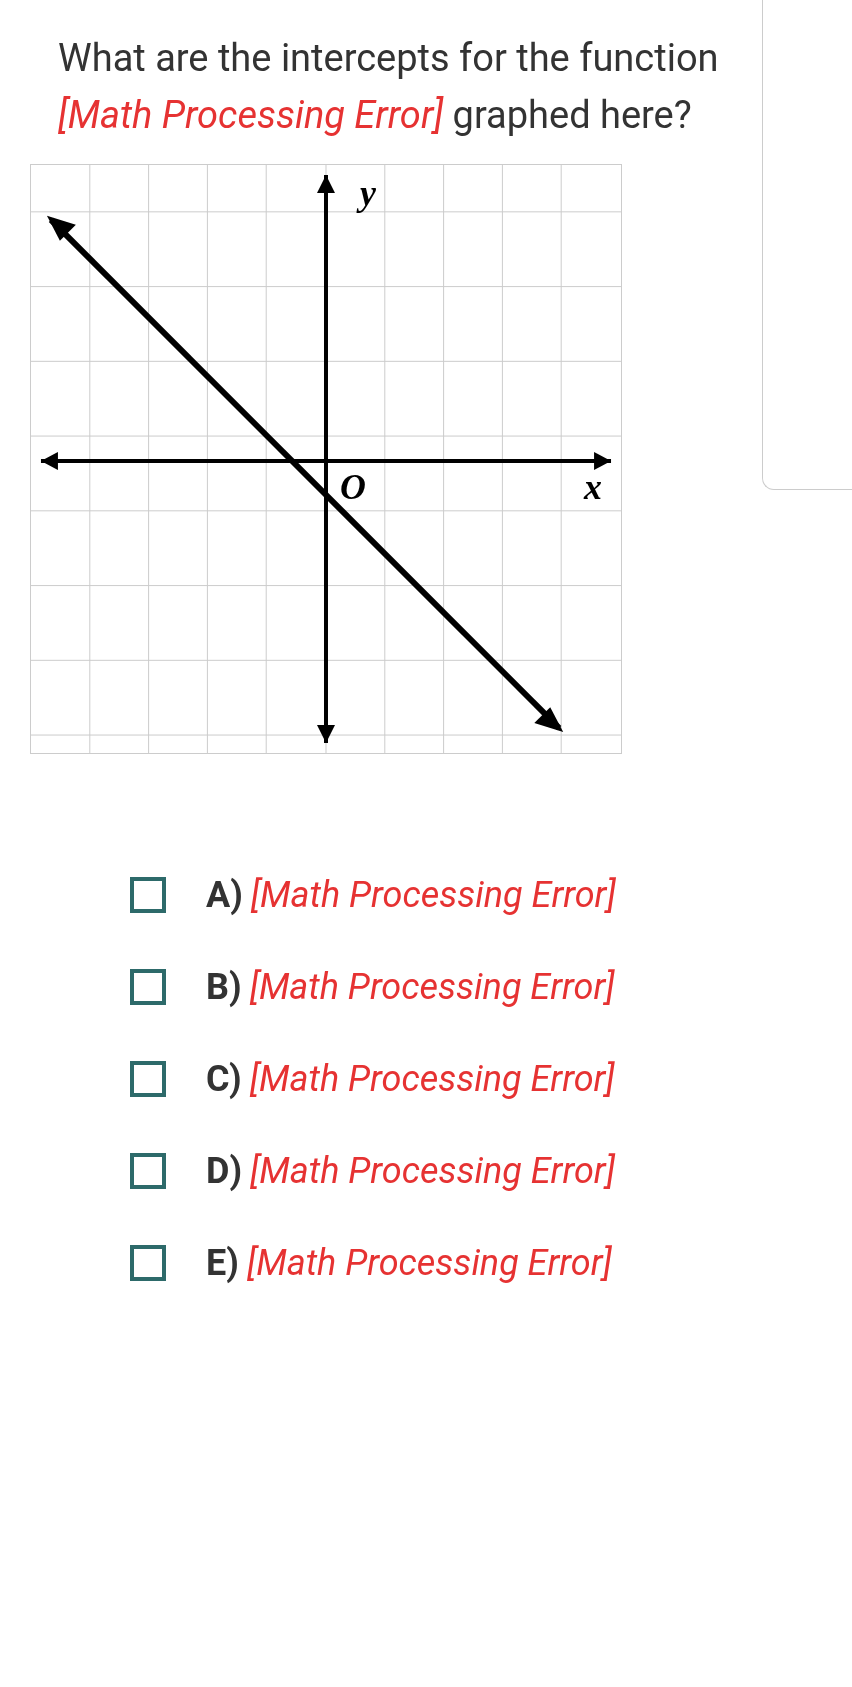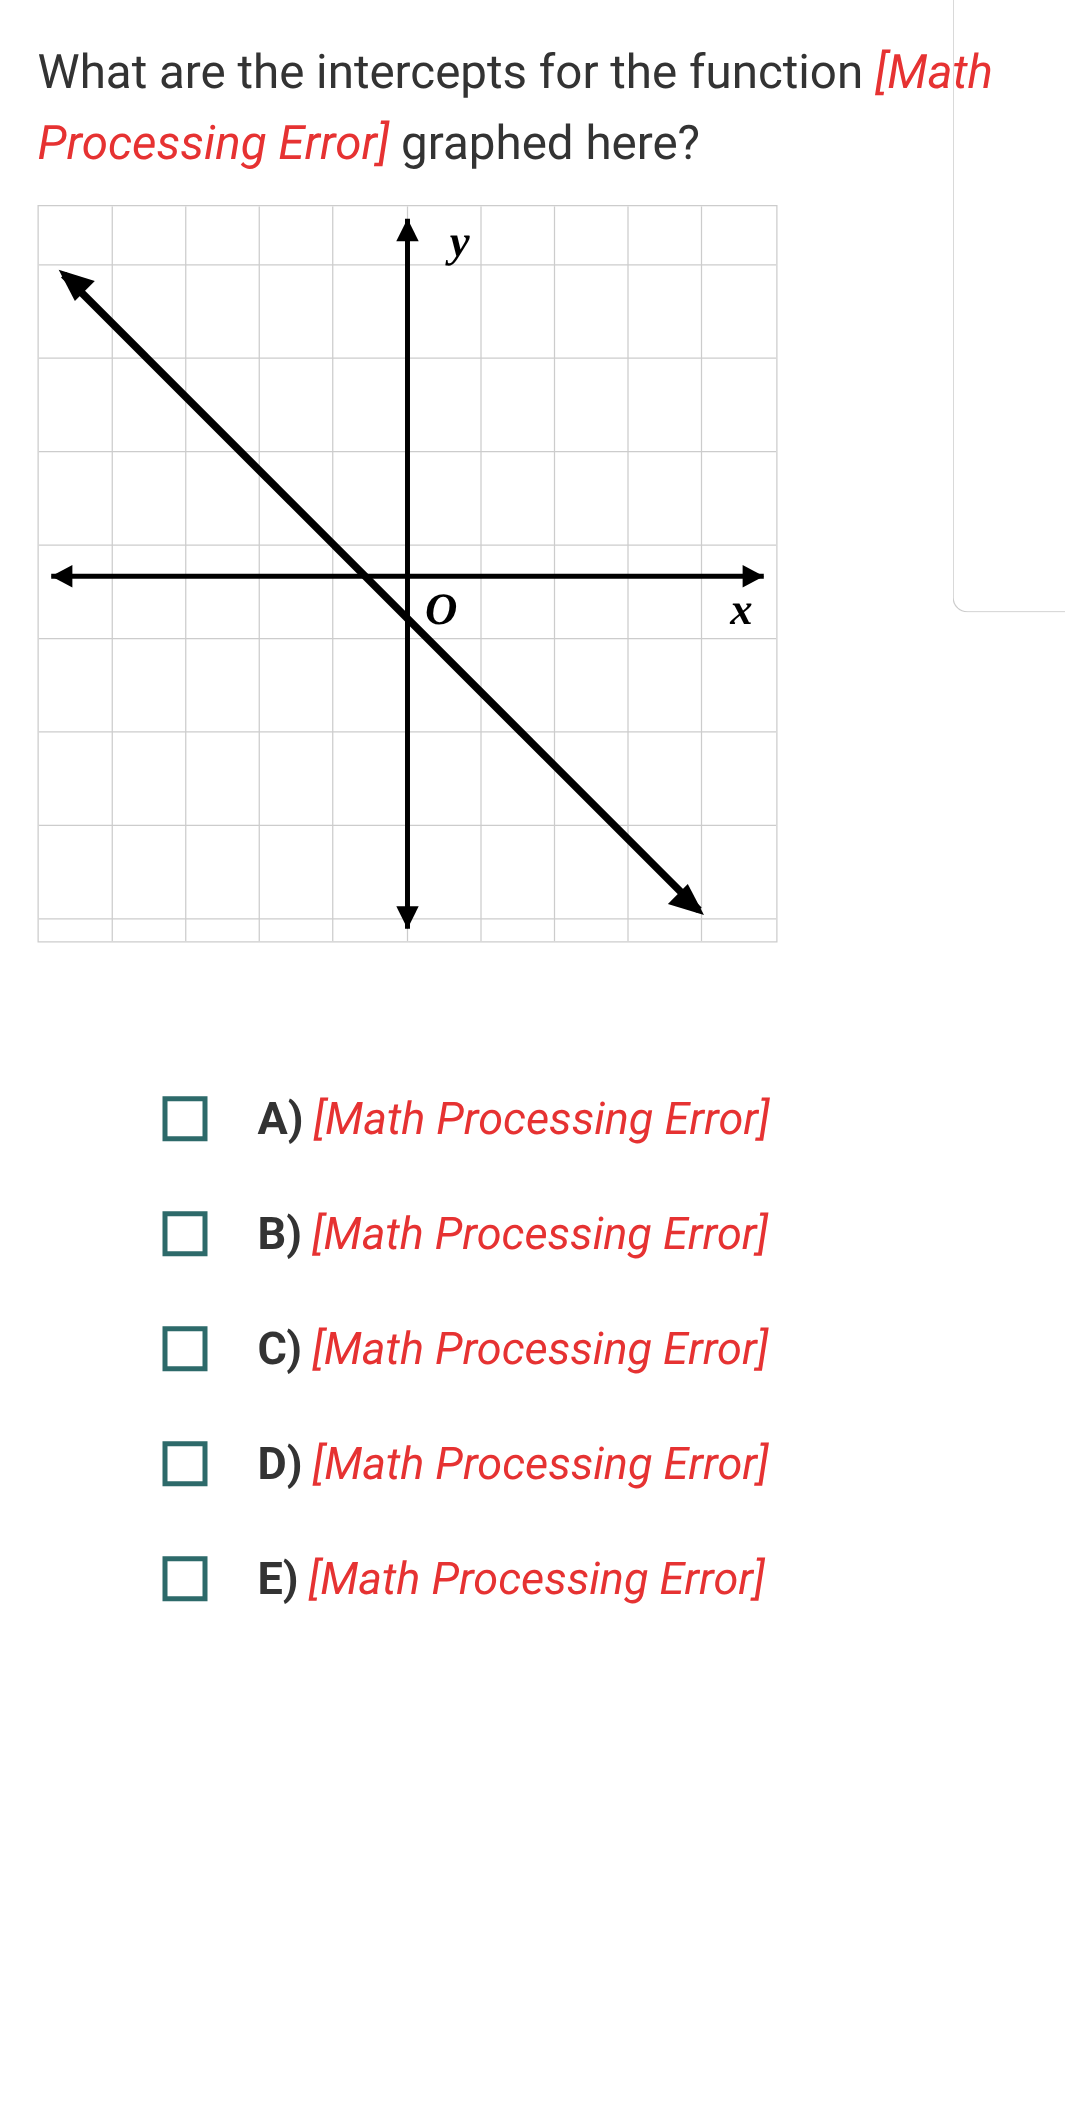--- a/index.html
+++ b/index.html
@@ -14,20 +14,21 @@
       width: 852px;
       padding: 30px;
       position: relative;
     }
     .question-text {
       font-size: 38px;
       line-height: 1.5;
       color: #333333;
       margin-bottom: 20px;
       font-weight: 400;
+      margin-left: 28px;
     }
     .math-error {
       color: #e63232;
       font-style: italic;
     }
     .graph-container {
       width: 592px;
       height: 590px;
       border: 1px solid #cccccc;
       margin-bottom: 120px;

